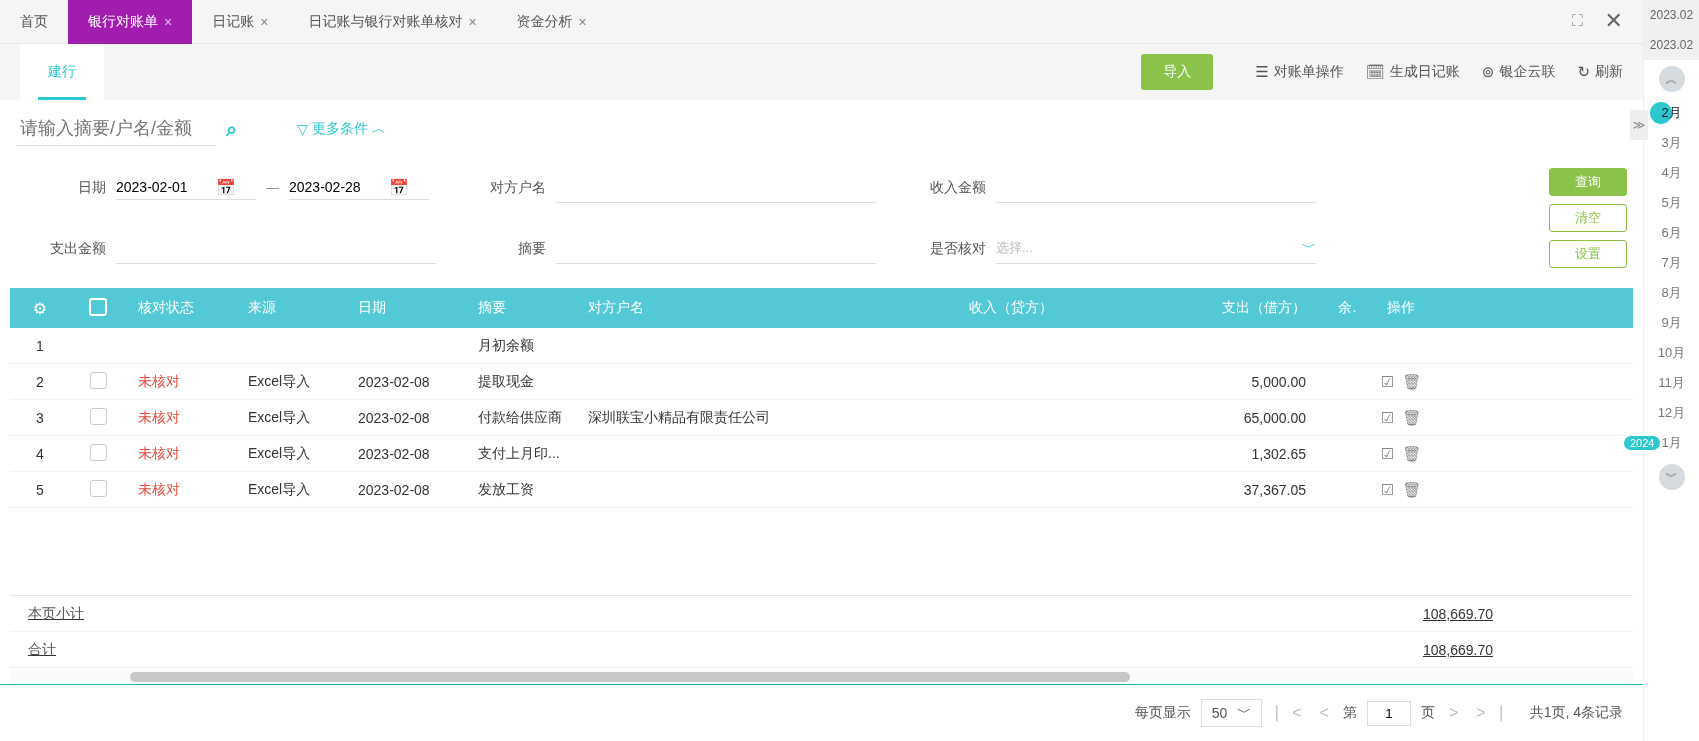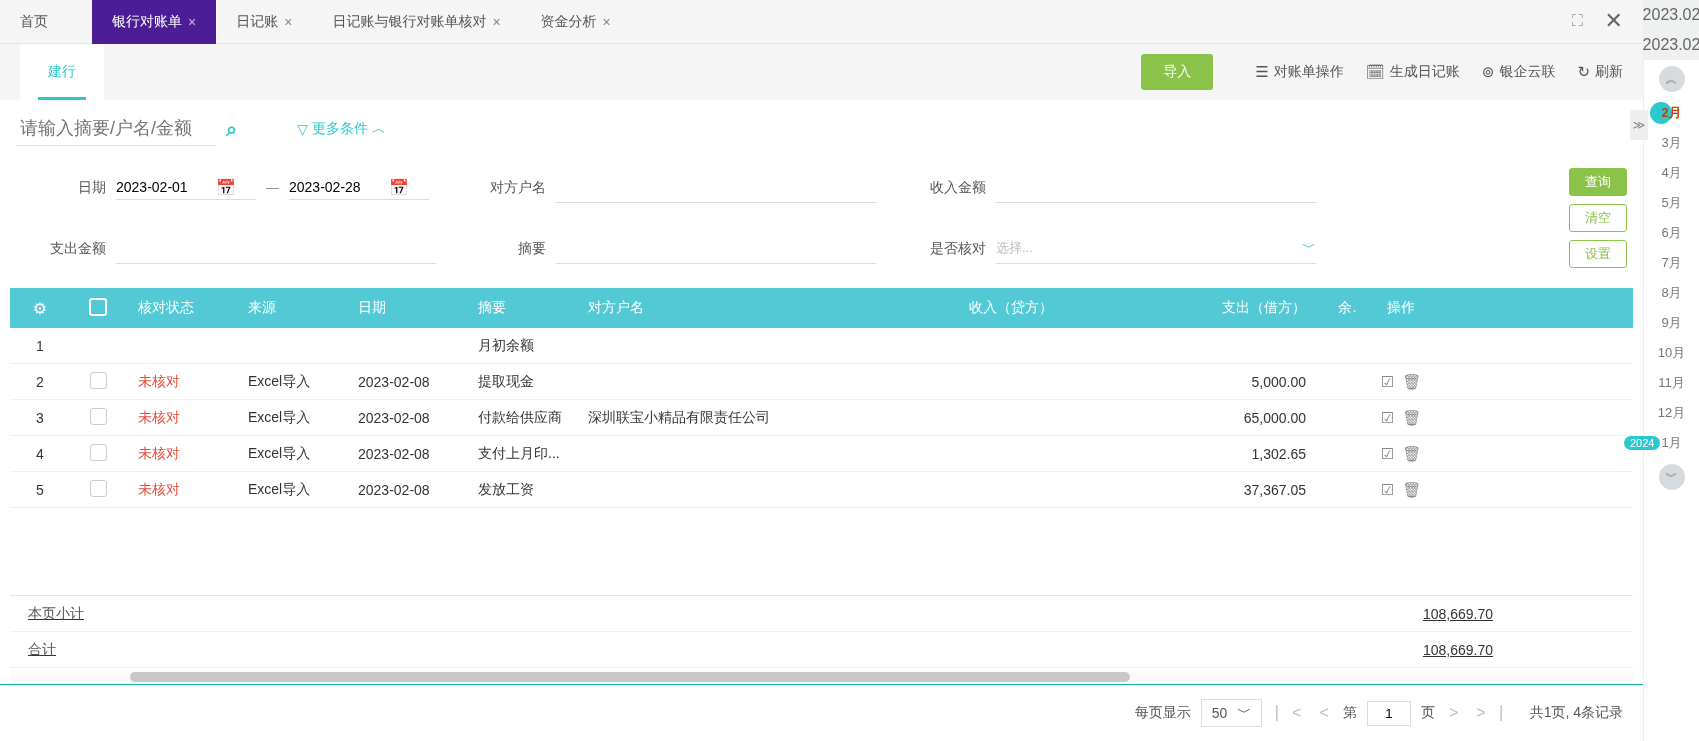--- a/index.html
+++ b/index.html
@@ -1,21 +1,21 @@
 <!DOCTYPE html>
 <html><head>
 <meta charset="utf-8">
 <style>
 * { box-sizing: border-box; margin: 0; padding: 0; }
 body { font-family: "Microsoft YaHei", Arial, sans-serif; font-size: 13px; color: #333; background: #fff; overflow: hidden; }
 .container { display: flex; width: 1699px; height: 741px; position: relative; }
 .main-area { flex: 1; display: flex; flex-direction: column; position: relative; }
 .top-tabs { display: flex; align-items: center; height: 44px; background: #f5f5f5; border-bottom: 1px solid #e5e5e5; }
 .top-tab { padding: 0 20px; height: 44px; display: flex; align-items: center; cursor: pointer; font-size: 14px; color: #555; position: relative; }
-.top-tab.active { background: #4c1d95; color: #fff; margin-left: 24px; }
+.top-tab.active { background: #a21caf; color: #fff; }
 .top-tab .close-x { margin-left: 6px; font-size: 14px; color: inherit; opacity: 0.7; }
 .top-close-icon { position: absolute; right: 20px; top: 8px; font-size: 22px; color: #666; cursor: pointer; }
 .fullscreen-icon { position: absolute; right: 60px; top: 12px; font-size: 16px; color: #999; cursor: pointer; }
 
 .action-bar { display: flex; align-items: center; height: 56px; background: #f5f5f5; padding: 0 20px; }
 .sub-tab-wrap { display: flex; }
 .sub-tab { padding: 0 28px; height: 56px; display: flex; align-items: center; background: #fff; color: #2bc8cf; position: relative; font-size: 14px; }
 .sub-tab::after { content: ""; position: absolute; bottom: 0; left: 18px; right: 18px; height: 3px; background: #2bc8cf; }
 .action-bar .spacer { flex: 1; }
 .btn-import { background: #8bc34a; color: #fff; border: none; padding: 9px 22px; border-radius: 3px; font-size: 14px; cursor: pointer; margin-right: 20px; }
@@ -34,21 +34,21 @@
 .finput { border: none; border-bottom: 1px solid #ddd; height: 30px; width: 320px; font-size: 14px; outline: none; }
 .date-cell { display: flex; align-items: center; }
 .date-box { display: flex; align-items: center; border-bottom: 1px solid #ddd; width: 140px; }
 .date-box input { border: none; width: 100px; font-size: 14px; outline: none; padding: 4px 0; }
 .cal-ico { color: #2bc8cf; font-size: 16px; cursor: pointer; }
 .date-sep { margin: 0 10px; color: #888; }
 .select-box { display: flex; align-items: center; border-bottom: 1px solid #ddd; width: 320px; justify-content: space-between; height: 30px; }
 .select-box .ph { color: #bbb; }
 .select-box .chev { color: #2bc8cf; font-size: 14px; }
 .filter-btns { display: flex; flex-direction: column; gap: 8px; margin-left: 20px; }
-.fbtn { width: 58px; height: 28px; border-radius: 3px; font-size: 13px; cursor: pointer; }
+.fbtn { width: 78px; height: 28px; border-radius: 3px; font-size: 13px; cursor: pointer; }
 .fbtn.primary { background: #8bc34a; color: #fff; border: 1px solid #8bc34a; }
 .fbtn.outline { background: #fff; color: #8bc34a; border: 1px solid #8bc34a; }
 
 .table-wrap { flex: 1; overflow: hidden; display: flex; flex-direction: column; padding: 0 10px; }
 .thead { display: flex; background: #52c9d4; color: #fff; height: 40px; align-items: center; font-size: 14px; }
 .col { padding: 0 12px; overflow: hidden; text-overflow: ellipsis; white-space: nowrap; }
 .col-gear { width: 60px; text-align: center; }
 .col-chk { width: 56px; text-align: center; }
 .col-status { width: 110px; }
 .col-source { width: 110px; }
@@ -78,26 +78,26 @@
 .h-thumb { position: absolute; left: 120px; width: 1000px; top: 2px; height: 10px; background: #c8c8c8; border-radius: 5px; }
 
 .pager { display: flex; align-items: center; justify-content: flex-end; padding: 14px 20px; font-size: 14px; color: #555; gap: 10px; border-top: 1px solid #14b8a6; }
 .pager .psel { border: 1px solid #ddd; padding: 4px 10px; display: inline-flex; align-items: center; gap: 10px; cursor: pointer; }
 .pager .pico { color: #bbb; cursor: pointer; font-size: 16px; padding: 0 4px; }
 .pager .pinput { width: 44px; border: 1px solid #ddd; text-align: center; padding: 4px; }
 
 .right-rail { width: 56px; background: #fff; border-left: 1px solid #eee; display: flex; flex-direction: column; align-items: center; position: relative; }
 .rail-collapse { position: absolute; left: -14px; top: 110px; width: 18px; height: 30px; background: #eee; display: flex; align-items: center; justify-content: center; color: #888; cursor: pointer; border-radius: 3px 0 0 3px; font-size: 12px; }
 .rail-top { width: 100%; }
-.rail-year { background: #eef0f1; height: 30px; display: flex; align-items: center; justify-content: center; font-size: 16px; color: #666; width: 100%; }
+.rail-year { background: #eef0f1; height: 30px; display: flex; align-items: center; justify-content: center; font-size: 12px; color: #666; width: 100%; }
 .rail-arrow { width: 26px; height: 26px; border-radius: 50%; background: #d6dbdf; color: #888; display: flex; align-items: center; justify-content: center; margin: 6px 0; cursor: pointer; font-size: 12px; }
 .rail-month { height: 30px; display: flex; align-items: center; justify-content: center; color: #777; font-size: 13px; cursor: pointer; width: 100%; }
 .rail-month.current { position: relative; }
 .rail-month.current::before { content: ""; position: absolute; left: 6px; width: 22px; height: 22px; border-radius: 50%; background: #2bc8cf; z-index: 0; }
-.rail-month.current span { position: relative; z-index: 1; color: #c2410c; font-weight: bold; }
+.rail-month.current span { position: relative; z-index: 1; color: #0f172a; }
 .rail-year-badge { position: absolute; left: -20px; background: #2bc8cf; color: #fff; font-size: 11px; padding: 1px 6px; border-radius: 9px; }
 </style>
 </head>
 <body>
 
 <div class="container">
   <div class="main-area">
 
     <div class="top-tabs" id="top-tabs">
         <div class="top-tab">

